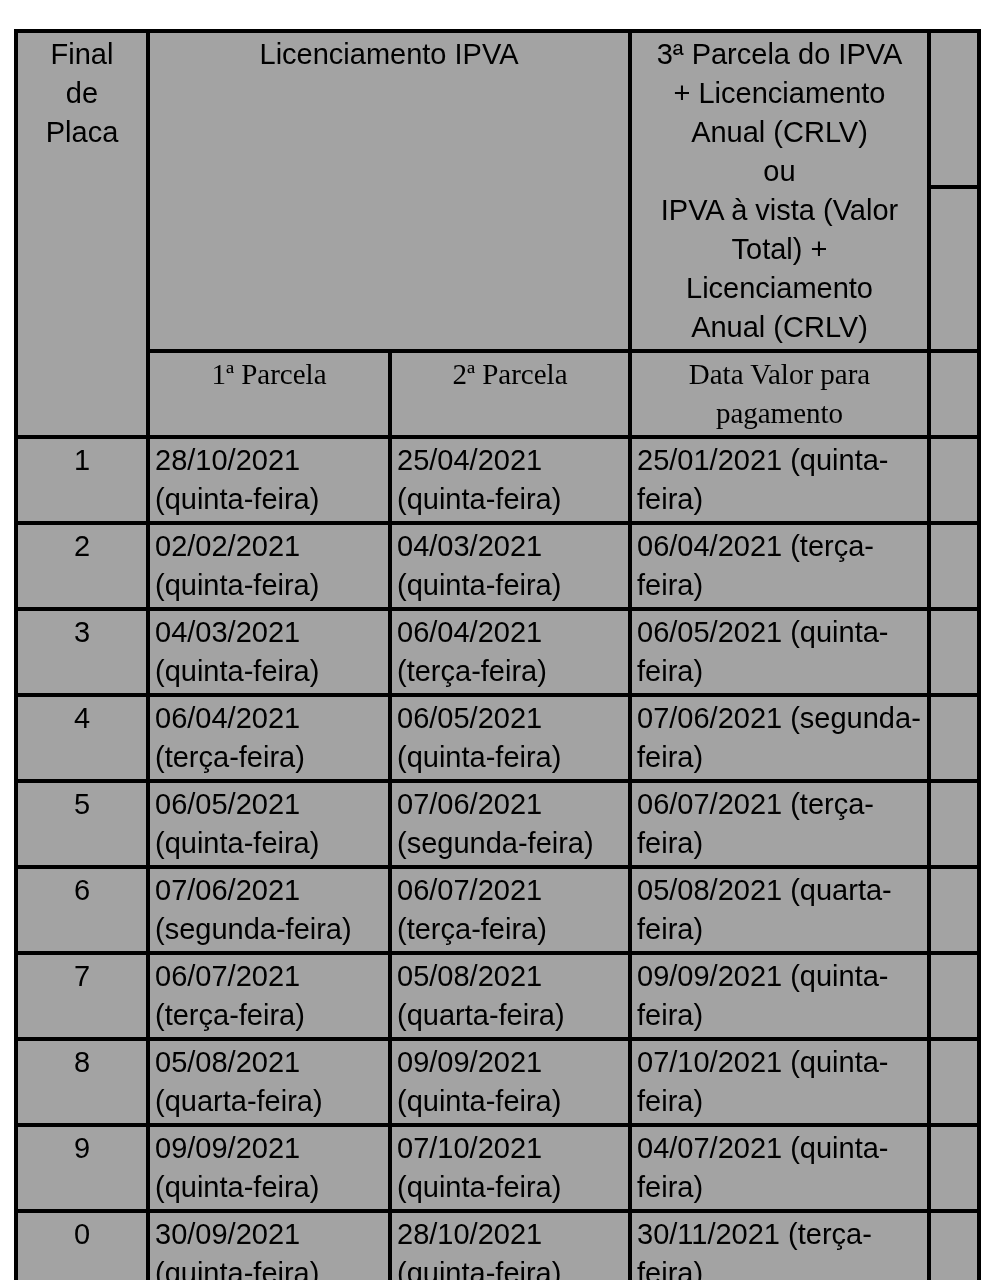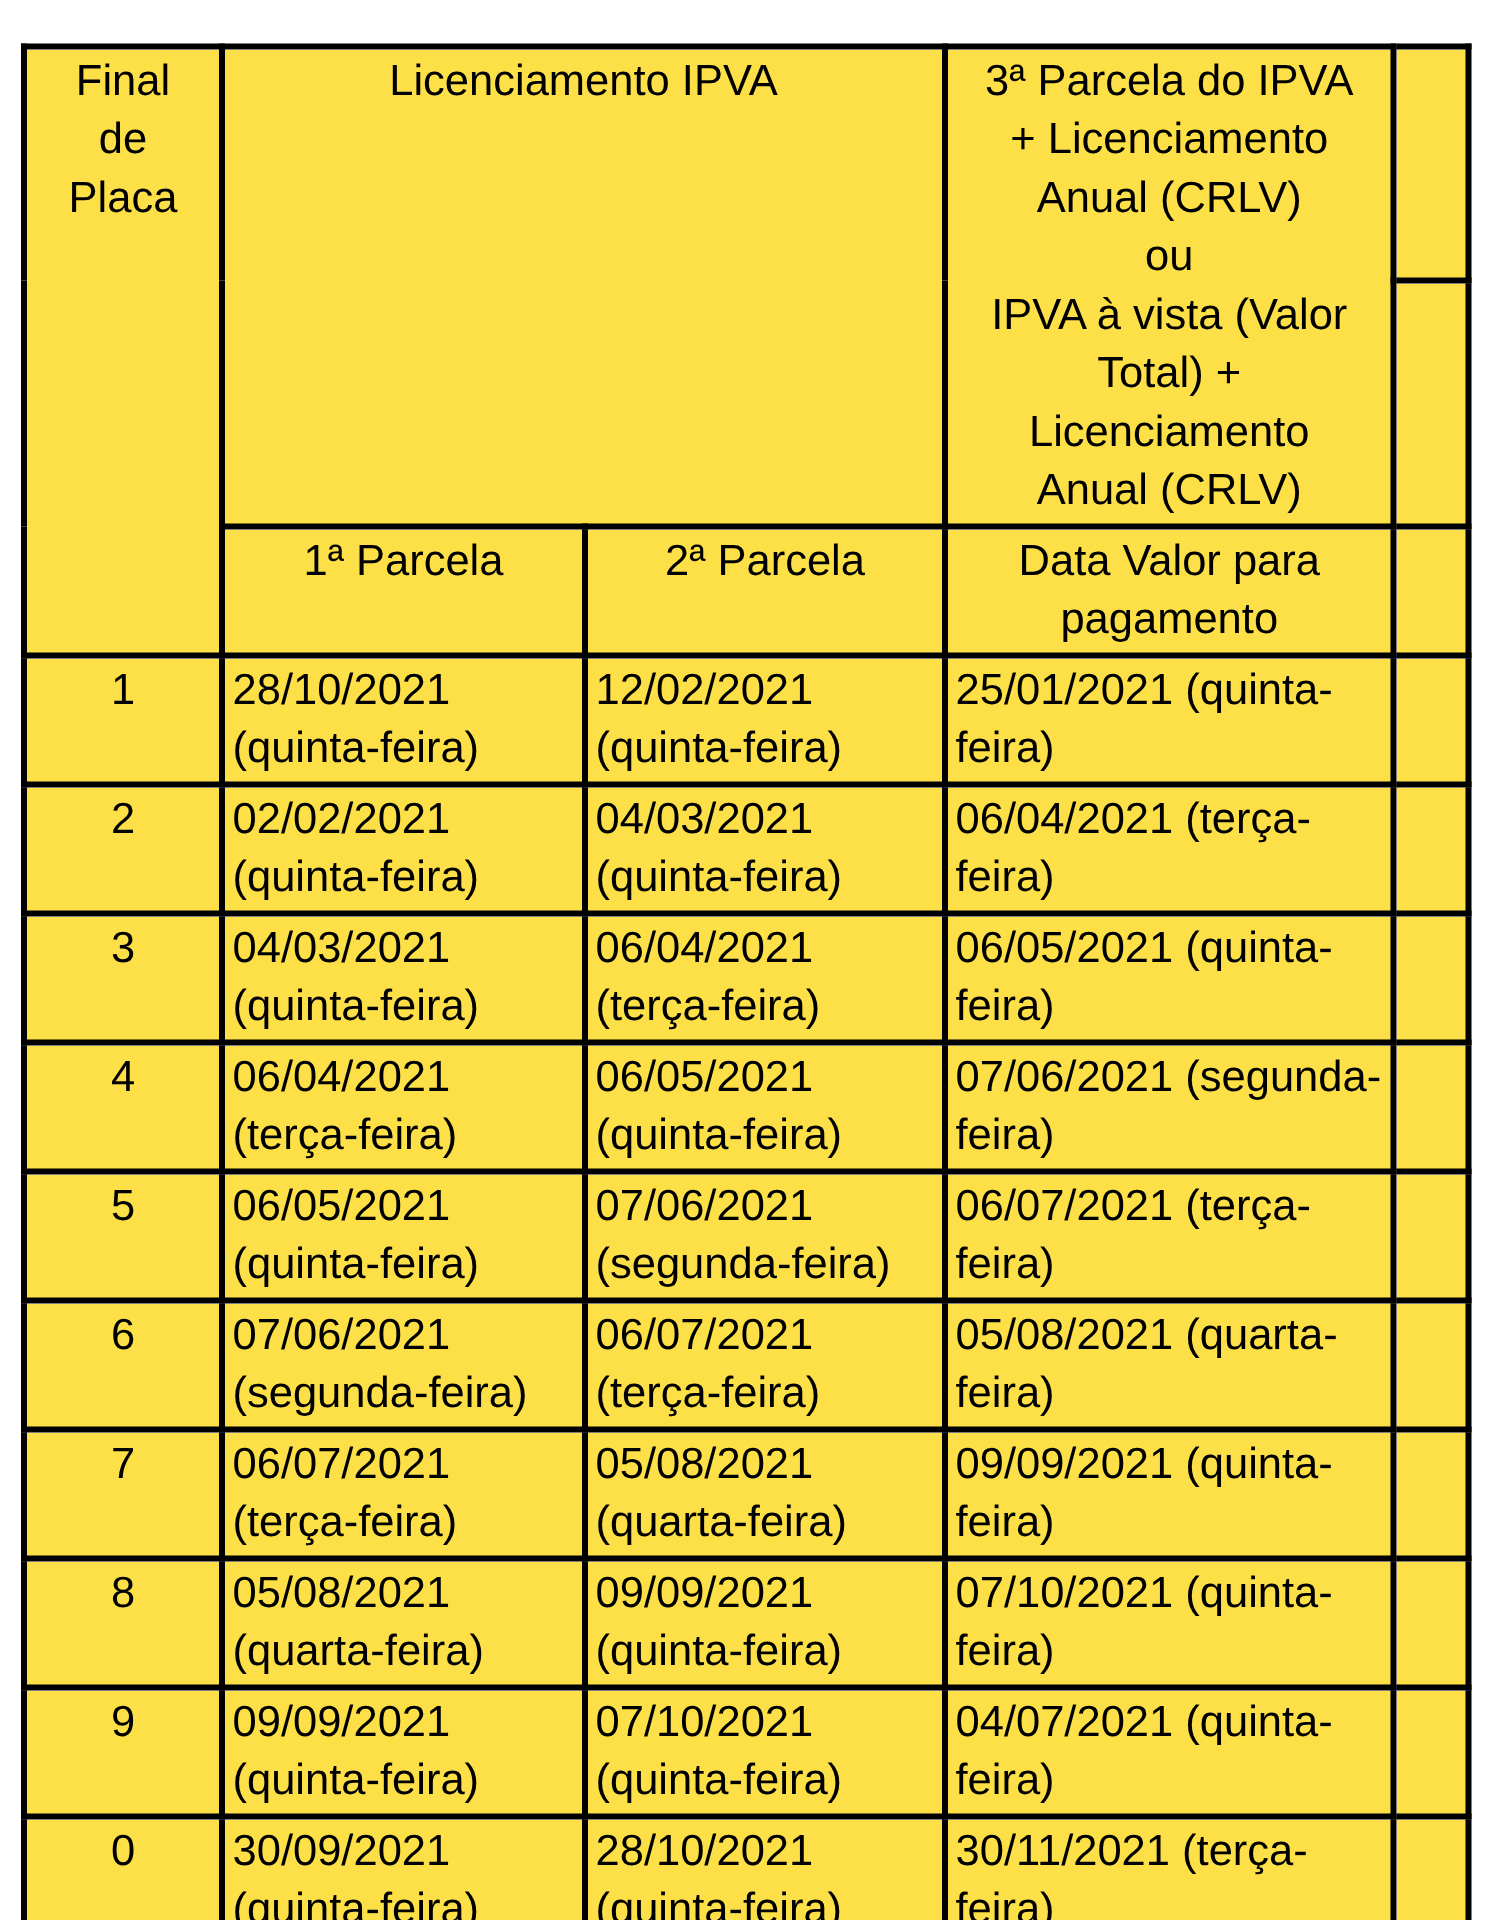--- a/index.html
+++ b/index.html
@@ -17,29 +17,29 @@
     margin: 29px 0 0 14px;
     width: 963px;
   }
   table.ipva td {
     border: 4px solid #000000;
     vertical-align: top;
     font-size: 29px;
     line-height: 39px;
     padding: 2px 5px;
     overflow: hidden;
-    background: #fde047;
+    background: #a3a3a3;
   }
   td.c-center { text-align: center; }
   td.pre { white-space: pre-line; }
   td.tall-header { line-height: 35px; padding-top: 4px; }
   td.top-pad { padding-top: 5px; }
   tr.r-head1 { height: 145px; }
   tr.r-head2 { height: 152px; }
-  tr.r-subhead { height: 82px; }
+  tr.r-subhead { height: 82px; font-family: Liberation Serif, serif; }
   tr.r-data { height: 82px; }
 </style>
 </head>
 <body>
 
 <table class="ipva">
   <colgroup>
     <col style="width:132px">
     <col style="width:242px">
     <col style="width:240px">
@@ -68,21 +68,21 @@
     <tr class="r-subhead">
       <td class="c-center top-pad">1ª Parcela</td>
       <td class="c-center top-pad">2ª Parcela</td>
       <td class="c-center top-pad">Data Valor para pagamento</td>
       <td></td>
     </tr>
 
     <tr class="r-data">
       <td class="c-center">1</td>
       <td>28/10/2021 (quinta-feira)</td>
-      <td>12/02/2021 (quinta-feira)</td>
+      <td>25/04/2021 (quinta-feira)</td>
       <td>25/01/2021 (quinta-feira)</td>
       <td></td>
     </tr>
     <tr class="r-data">
       <td class="c-center">2</td>
       <td>02/02/2021 (quinta-feira)</td>
       <td>04/03/2021 (quinta-feira)</td>
       <td>06/04/2021 (terça-feira)</td>
       <td></td>
     </tr>

